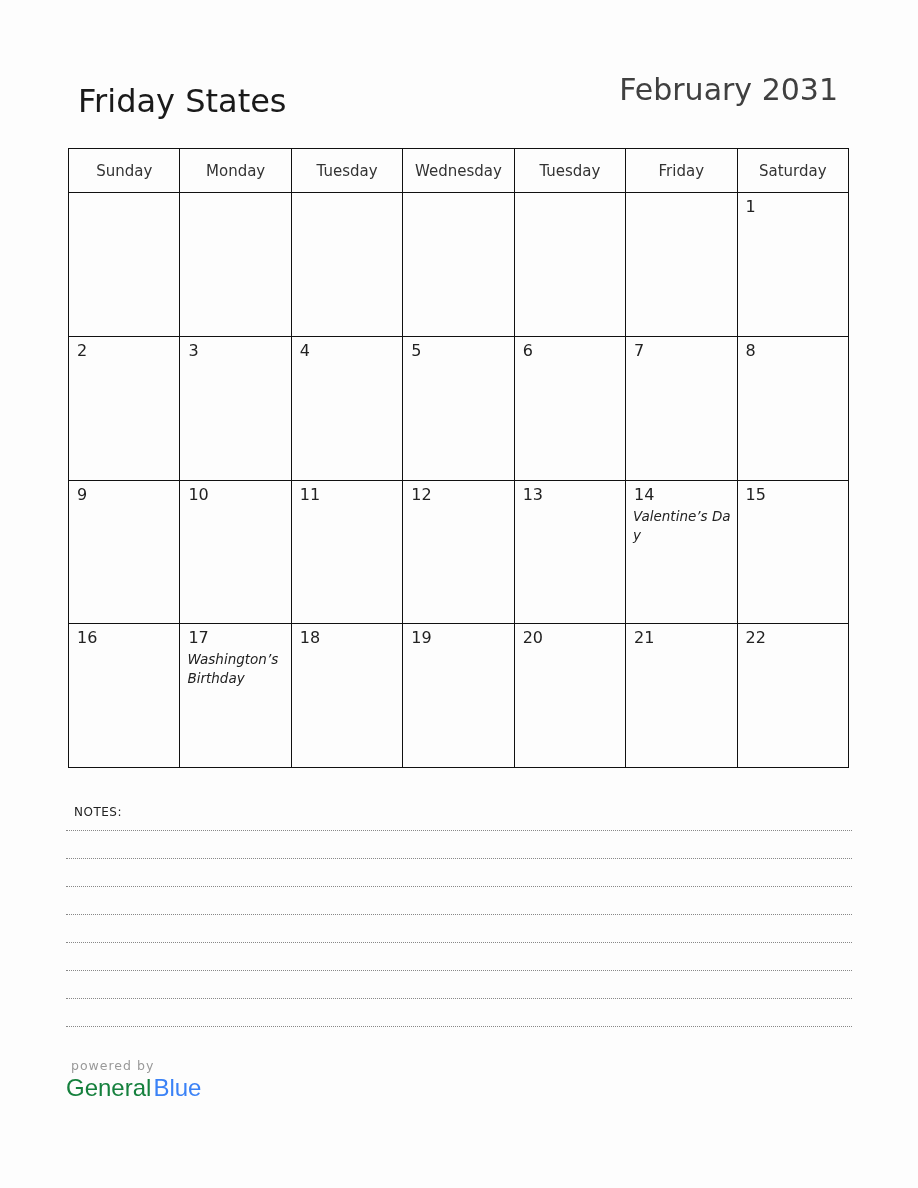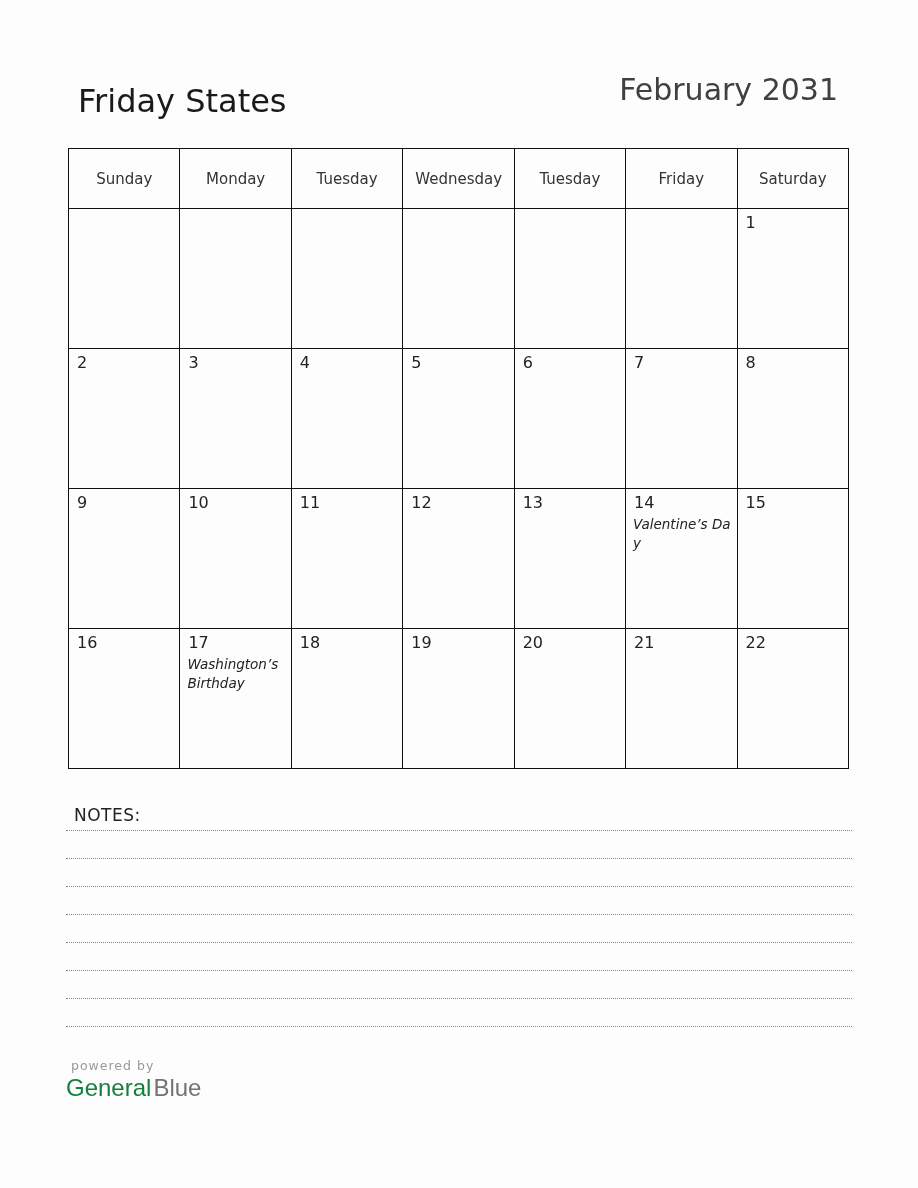--- a/index.html
+++ b/index.html
@@ -11,49 +11,49 @@
       position: absolute; left: 78px; top: 82px; font-size: 32px; font-weight: normal;
       letter-spacing: 0px; color: #1a1a1a;
     }
     .title-right {
       position: absolute; right: 80px; top: 72px; font-size: 30px; color: #404040; margin-left: 46px;
     }
     .cal {
       position: absolute; left: 68px; top: 148px; width: 781px; height: 620px;
       border-collapse: collapse; table-layout: fixed;
     }
-    .cal th, .cal td { border: 1.3px solid #111; padding: 12px; }
+    .cal th, .cal td { border: 1.3px solid #111; padding: 4px; }
     .cal th {
       height: 35px; font-weight: normal; font-size: 15px; color: #333;
       text-align: center; vertical-align: middle;
     }
     .cal td { height: 115px; vertical-align: top; position: relative; }
     .daynum { position: absolute; left: 8px; top: 4px; font-size: 16px; color: #222; }
     .holiday {
       position: absolute; left: 7px; top: 26px; right: 4px; font-size: 13.5px;
       line-height: 19px; color: #222; word-break: break-all; font-style: italic;
     }
     .notes-label {
-      position: absolute; left: 74px; top: 805px; font-size: 17px; color: #222;
+      position: absolute; left: 74px; top: 805px; font-size: 12px; color: #222;
       letter-spacing: 0.5px;
     }
     .note-line {
       position: absolute; left: 66px; width: 786px; height: 0;
       border-top: 1px dotted #888;
     }
     .powered {
       position: absolute; left: 71px; top: 1058px; font-size: 12.5px; color: #999;
       letter-spacing: 1px;
     }
     .brand {
       position: absolute; left: 66px; top: 1074px; font-size: 24px;
       font-family: "Liberation Sans", sans-serif;
     }
     .brand .g { color: #15803d; }
-    .brand .b { color: #737373; margin-left: 2px; }
+    .brand .b { color: #3b82f6; margin-left: 2px; }
   </style>
 </head>
 <body>
 
 <div class="title-left">Friday States</div>
 <div class="title-right">February 2031</div>
 
 <table class="cal">
   <thead>
     <tr>

